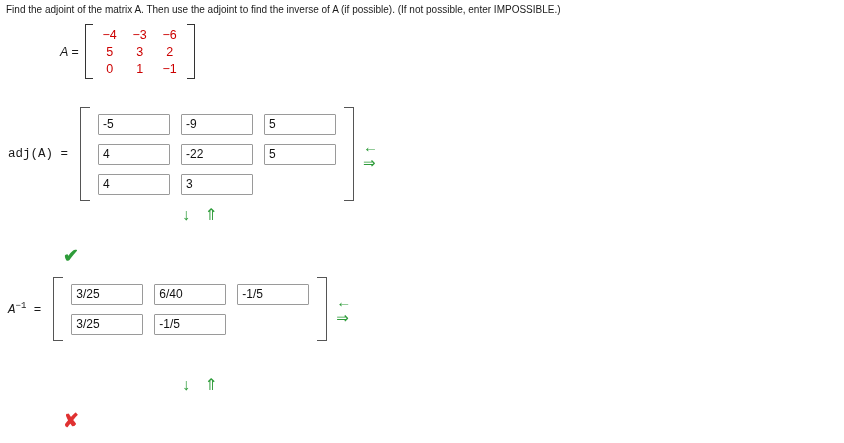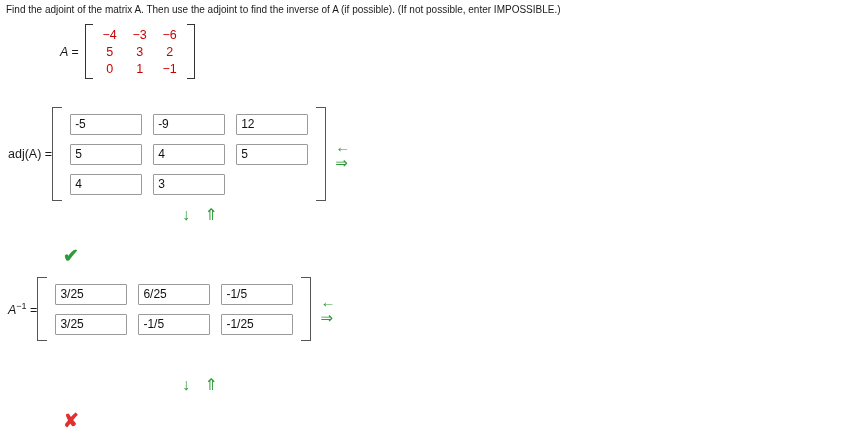--- a/index.html
+++ b/index.html
@@ -65,21 +65,22 @@
   
   .ans-block {
     position: absolute;
     display: flex;
     align-items: center;
   }
   .ans-label {
     font-size: 12.5px;
     color: #1a1a1a;
     white-space: nowrap;
-    margin-right: 0;
+    margin-right: 12px;
+    font-family: Liberation Mono, monospace;
   }
   .ans-label i { font-style: italic; }
   .ans-label sup { font-size: 9px; }
 
   .big-bracket {
     width: 9px;
     align-self: stretch;
     border-top: 1.2px solid #555;
     border-bottom: 1.2px solid #555;
   }
@@ -163,46 +164,45 @@
   </div>
   <span class="bracket right"></span>
 </div>
 
 <div class="ans-block" style="left:8px; top:107px;">
   <span class="ans-label">adj(A) =</span>
   <span class="big-bracket left"></span>
   <div class="fieldgrid">
     <div class="cellbox">-5</div>
     <div class="cellbox">-9</div>
-    <div class="cellbox">12</div>
     <div class="cellbox">5</div>
     <div class="cellbox">4</div>
+    <div class="cellbox">-22</div>
     <div class="cellbox">5</div>
     <div class="cellbox">4</div>
     <div class="cellbox">3</div>
   </div>
   <span class="big-bracket right"></span>
   <div class="side-arrows">
     <span class="arrow">←</span>
     <span class="arrow">⇒</span>
   </div>
 </div>
 <div class="bottom-arrows" style="left:182px; top:207px;">↓ ⇑</div>
 <div class="mark check" style="left:63px; top:244px;">✔</div>
 
 <div class="ans-block" style="left:8px; top:277px;">
   <span class="ans-label"><i>A</i><sup>−1</sup> <span>=</span></span>
   <span class="big-bracket left"></span>
   <div class="fieldgrid">
     <div class="cellbox">3/25</div>
-    <div class="cellbox">6/25</div>
+    <div class="cellbox">6/40</div>
     <div class="cellbox">-1/5</div>
     <div class="cellbox">3/25</div>
     <div class="cellbox">-1/5</div>
-    <div class="cellbox">-1/25</div>
   </div>
   <span class="big-bracket right"></span>
   <div class="side-arrows">
     <span class="arrow">←</span>
     <span class="arrow">⇒</span>
   </div>
 </div>
 <div class="bottom-arrows" style="left:182px; top:377px;">↓ ⇑</div>
 <div class="mark cross" style="left:63px; top:409px;">✘</div>
 

